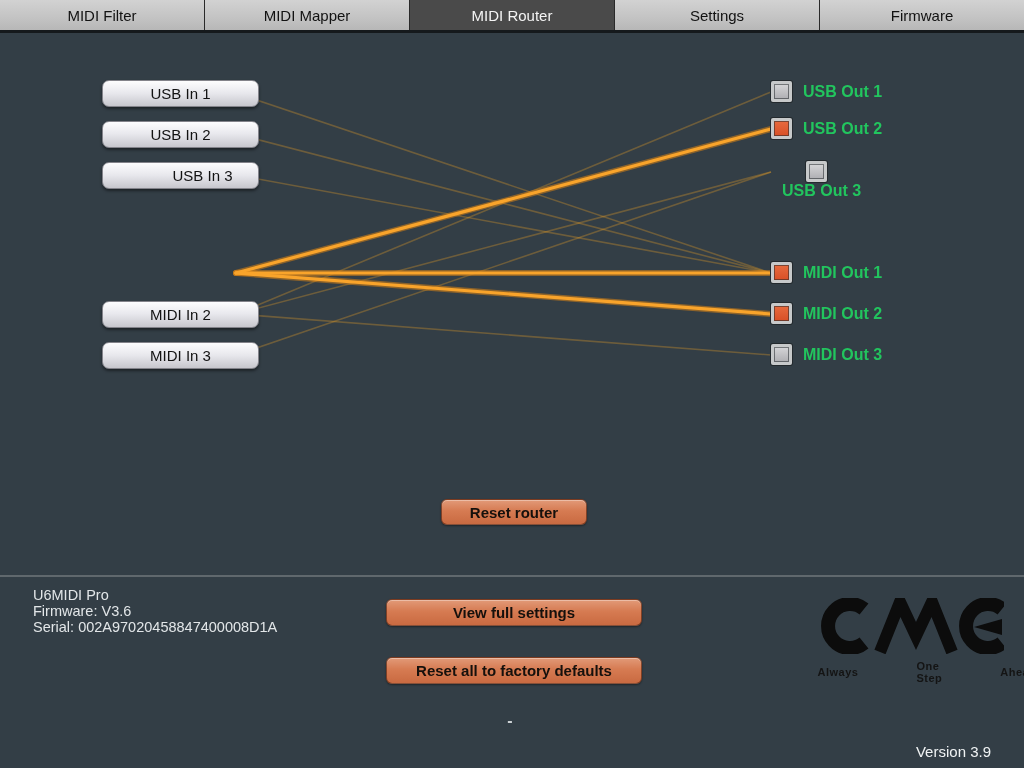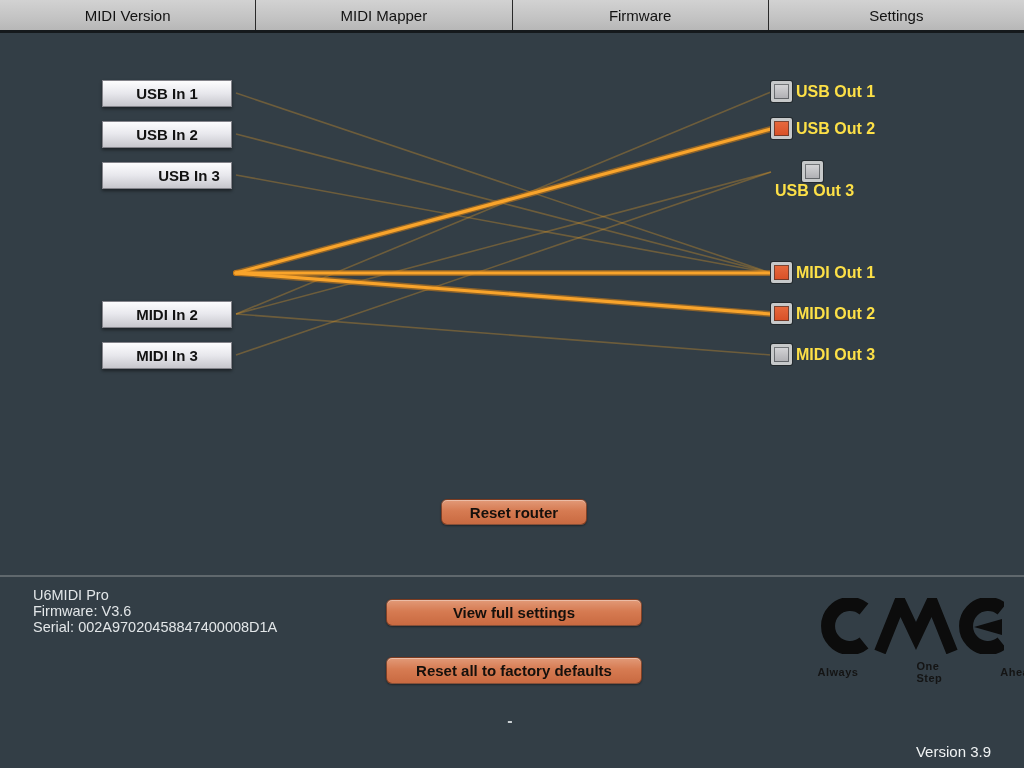--- a/index.html
+++ b/index.html
@@ -10,35 +10,35 @@
           border-bottom:3px solid #15191c;box-sizing:border-box;background:#c6c6c6;}
   .tab{flex:1;display:flex;align-items:center;justify-content:center;
        font-size:15px;color:#121212;cursor:default;
        background:linear-gradient(180deg,#d2d2d2 0%,#c3c3c3 60%,#b7b7b7 100%);
        border-right:1px solid #2a2a2a;box-sizing:border-box;}
   .tab:last-child{border-right:none;}
   .tab.active{background:#4a4a4a;color:#f4f4f4;}
   
   #wires{position:absolute;left:0;top:0;z-index:1;}
   
-  .inbtn{position:absolute;left:102px;width:130px;height:27px;z-index:2;
+  .inbtn{position:absolute;left:102px;width:157px;height:27px;z-index:2;
          display:flex;align-items:center;justify-content:center;
-         border-radius:0;border:1px solid #83838a;box-sizing:border-box;
+         border-radius:7px;border:1px solid #83838a;box-sizing:border-box;
          background:linear-gradient(180deg,#fdfdfe 0%,#e8e8ed 48%,#c7c7cd 100%);
          box-shadow:0 2px 3px rgba(0,0,0,.45);
-         font-size:15px;font-weight:700;color:#121212;}
+         font-size:15px;font-weight:400;color:#121212;}
   .inbtn.active{background:linear-gradient(180deg,#ee8355 0%,#dd6231 55%,#c64d1e 100%);
          border:1px solid #9c3a10;}
   
   .outrow{position:absolute;left:771px;z-index:2;display:flex;align-items:center;}
   .checkbox{width:15px;height:15px;border:3px solid #c7c9ca;border-radius:2px;
             box-shadow:0 0 0 1px #23292d, inset 0 0 0 1px rgba(35,40,44,.55);
             background:linear-gradient(180deg,#d6d6d8 0%,#aeaeb2 100%);}
   .checkbox.checked{background:linear-gradient(180deg,#e76a3e 0%,#d84f26 100%);}
-  .outlabel{margin-left:4px;color:#fde047;font-size:16px;font-weight:700;}
+  .outlabel{margin-left:11px;color:#22c55e;font-size:16px;font-weight:700;}
   
   .orangebtn{position:absolute;z-index:2;display:flex;align-items:center;justify-content:center;
          border-radius:6px;border:1px solid rgba(60,20,5,.55);box-sizing:border-box;
          background:linear-gradient(180deg,#e29a78 0%,#d67b52 45%,#c96a41 100%);
          box-shadow:inset 0 1px 0 rgba(255,255,255,.35), 0 1px 2px rgba(0,0,0,.4);
          font-size:15px;font-weight:700;color:#15100c;}
   #reset-router{left:441px;top:499px;width:146px;height:26px;}
   #view-settings{left:386px;top:599px;width:256px;height:27px;}
   #reset-factory{left:386px;top:657px;width:256px;height:27px;}
   
@@ -52,24 +52,25 @@
   .dash{position:absolute;left:500px;top:712px;width:20px;text-align:center;z-index:2;
         color:#ccd1d4;font-size:16px;font-weight:700;}
   .version{position:absolute;right:33px;top:743px;z-index:2;color:#f0f3f4;font-size:15px;}
 </style>
 </head>
 <body>
 
 <div id="app">
 
   <div class="tabbar">
-    <div class="tab">MIDI Version</div>
+    <div class="tab">MIDI Filter</div>
     <div class="tab">MIDI Mapper</div>
+    <div class="tab active">MIDI Router</div>
+    <div class="tab">Settings</div>
     <div class="tab">Firmware</div>
-    <div class="tab">Settings</div>
   </div>
 
   <svg id="wires" width="1024" height="768">
       <line x1="236" y1="93" x2="771" y2="273" stroke="rgba(246,166,36,0.30)" stroke-width="1.6"></line>
       <line x1="236" y1="134" x2="771" y2="273" stroke="rgba(246,166,36,0.30)" stroke-width="1.6"></line>
       <line x1="236" y1="175" x2="771" y2="273" stroke="rgba(246,166,36,0.30)" stroke-width="1.6"></line>
       <line x1="236" y1="314" x2="771" y2="92" stroke="rgba(246,166,36,0.30)" stroke-width="1.6"></line>
       <line x1="236" y1="314" x2="771" y2="172" stroke="rgba(246,166,36,0.30)" stroke-width="1.6"></line>
       <line x1="236" y1="314" x2="771" y2="355" stroke="rgba(246,166,36,0.30)" stroke-width="1.6"></line>
       <line x1="236" y1="355" x2="771" y2="172" stroke="rgba(246,166,36,0.30)" stroke-width="1.6"></line>

